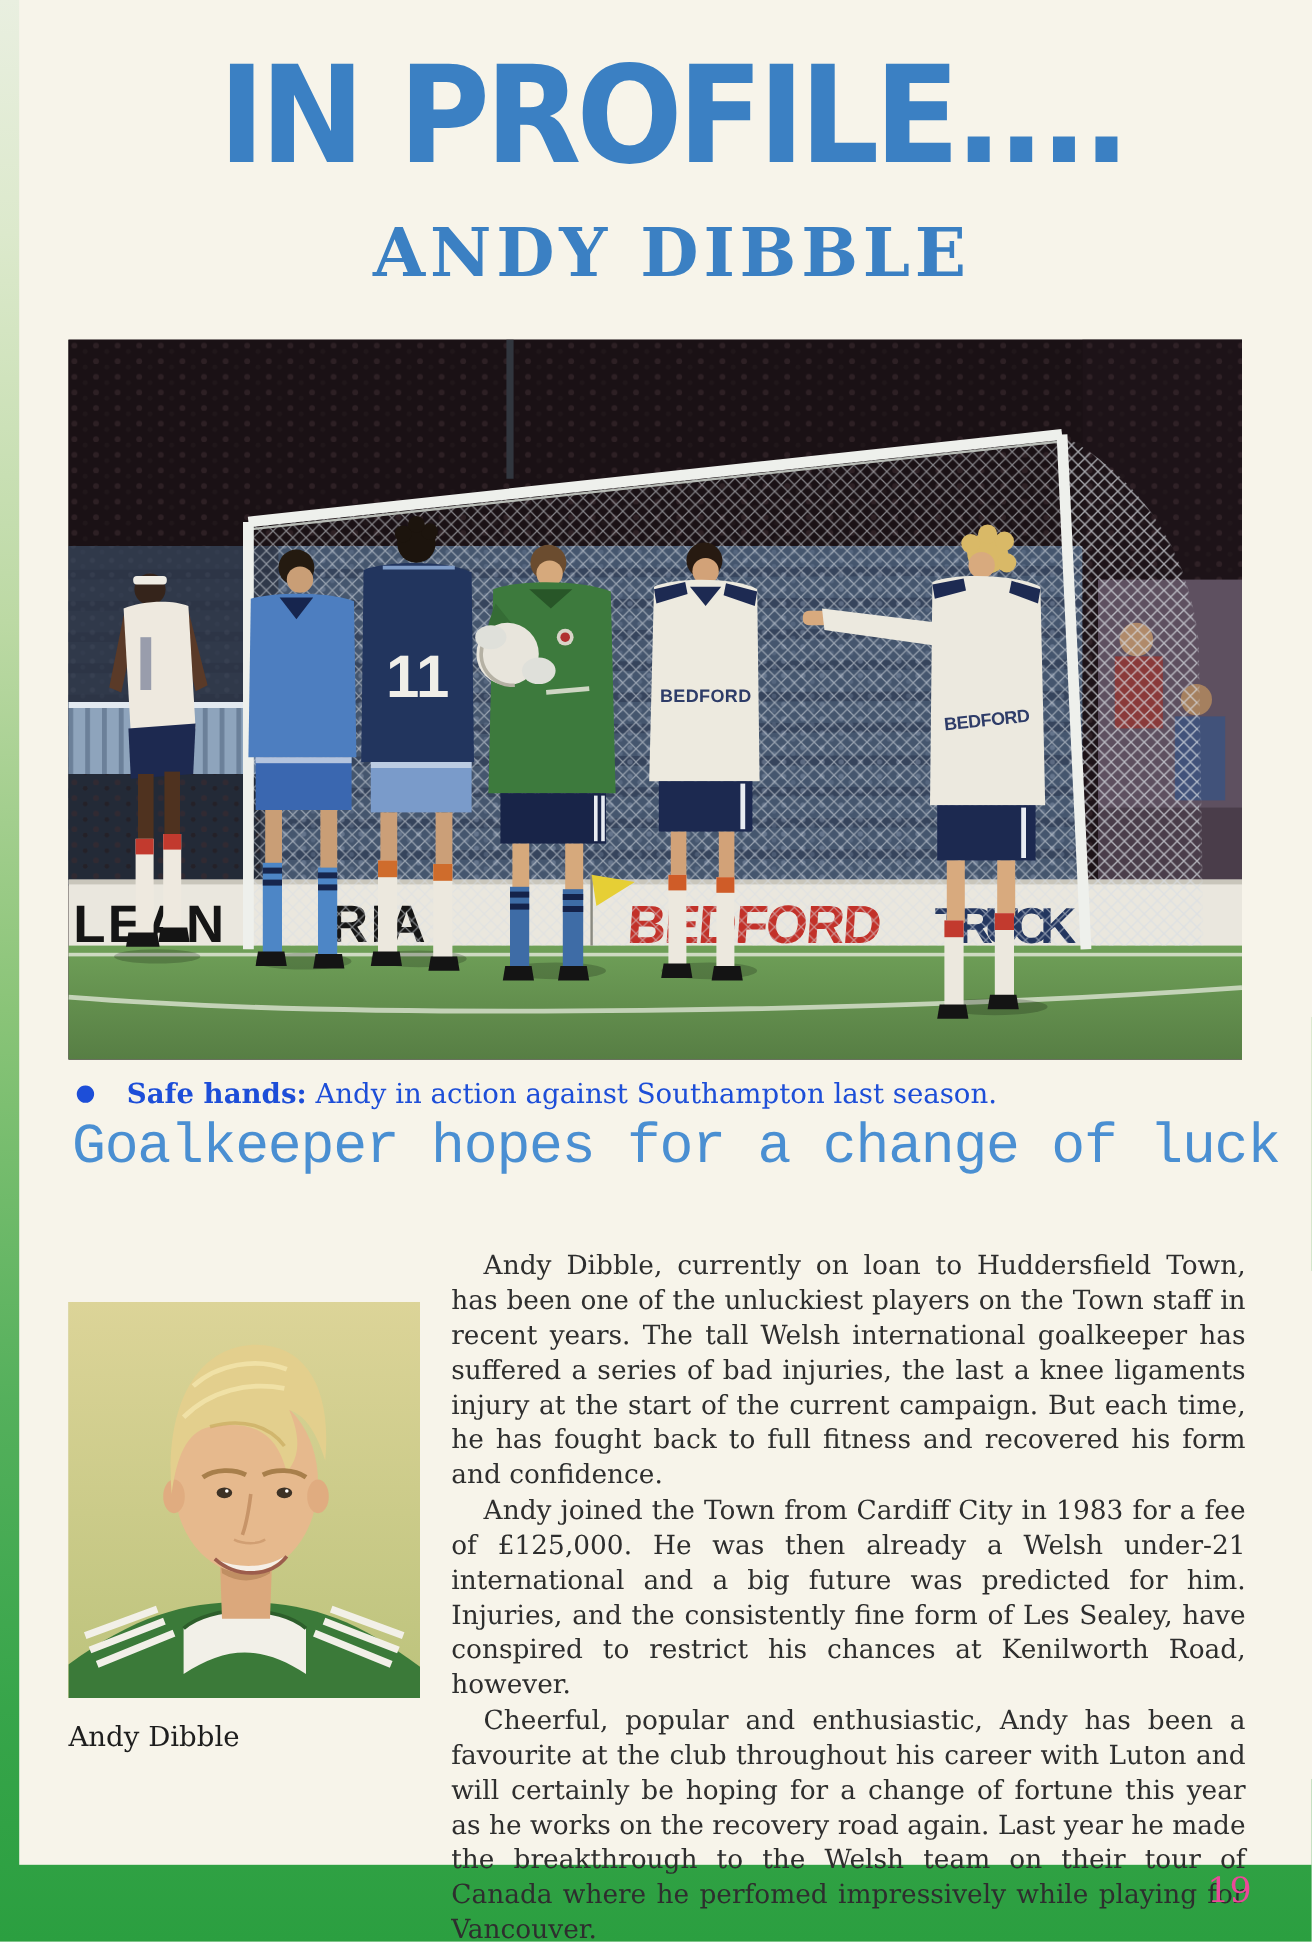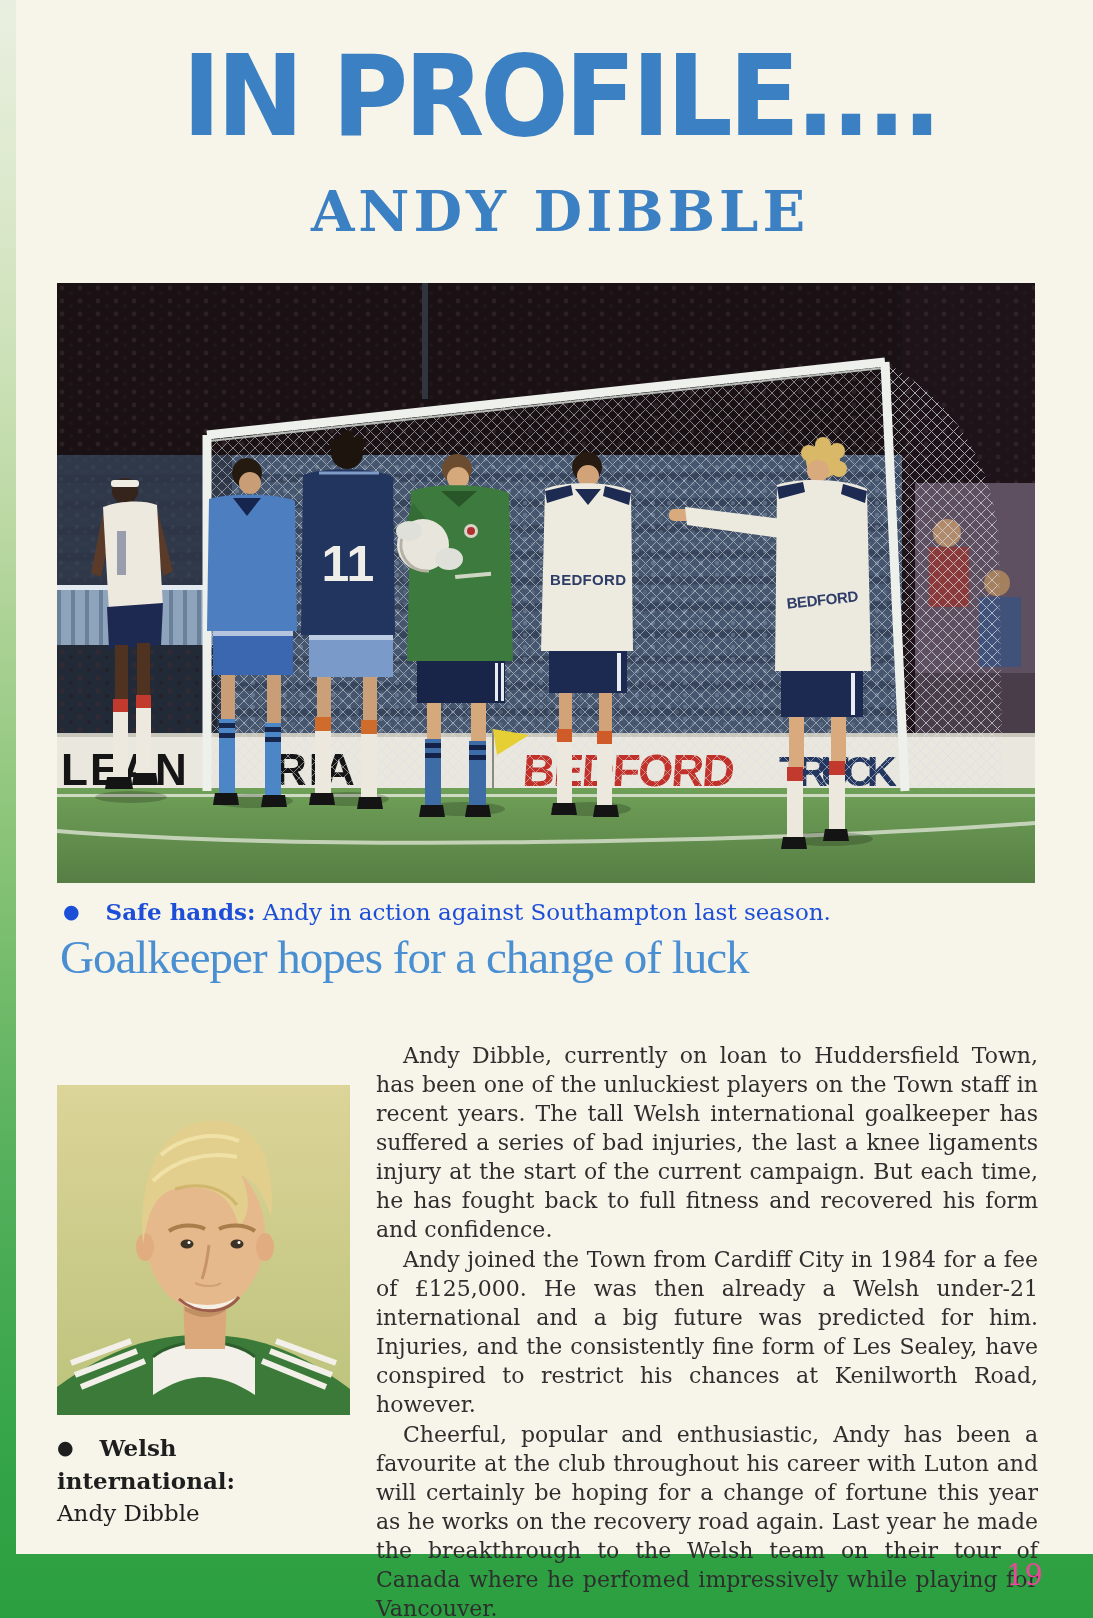--- a/index.html
+++ b/index.html
@@ -29,21 +29,21 @@
   }
   .match-photo svg{display:block;width:100%;height:100%;}
   .caption1{
     position:absolute;left:41px;top:892px;width:950px;margin:6px;
     font-size:23px;color:#1d4ed8;
   }
   .caption1 .bullet,.caption2 .bullet{font-family:"DejaVu Sans",sans-serif;font-size:19px;margin-right:26px;position:relative;top:-2px;}
   .caption1 b,.caption2 b{font-weight:bold;}
   .heading{
     position:absolute;left:44px;top:930px;margin:0;width:980px;
-    font-family:Liberation Serif, serif;font-weight:normal;font-size:47px;
+    font-family:Liberation Mono, monospace;font-weight:normal;font-size:47px;
     color:#4a8fd2;white-space:nowrap;letter-spacing:-1px;
   }
   .portrait{
     position:absolute;left:41px;top:1085px;width:293px;height:330px;margin:0;
     background:#cdc98c;
   }
   .portrait svg{display:block;width:100%;height:100%;}
   .caption2{
     position:absolute;left:41px;top:1432px;margin:0;width:300px;
     font-size:23px;color:#1e1e1e;line-height:32px;
@@ -335,25 +335,24 @@
           <circle cx="182" cy="157.5" r="1.5" fill="#fff"></circle>
         <path d="M152,160 C150,176 148,186 145,194" stroke="#c79468" stroke-width="3" fill="none"></path>
         <path d="M138,198 C146,202 158,202 164,198" stroke="#c79468" stroke-width="2" fill="none" opacity="0.7"></path>
         <path d="M124,215 C140,228 166,228 180,212 C164,222 142,222 124,215 Z" fill="#f5efe6"></path>
         <path d="M122,214 C140,230 168,230 182,212" stroke="#9c5d4c" stroke-width="3" fill="none"></path>
       </g>
     </svg>
   </figure>
 
   <div class="caption2">
-    <span class="line1"><span class="bullet">●</span><b>Welsh international:</b></span>
     <span class="line2">Andy Dibble</span>
   </div>
 
   <div class="article">
     <p>Andy Dibble, currently on loan to Huddersfield Town, has been one of the unluckiest players on the Town staff in recent years. The tall Welsh international goalkeeper has suffered a series of bad injuries, the last a knee ligaments injury at the start of the current campaign. But each time, he has fought back to full fitness and recovered his form and confidence.</p>
-    <p>Andy joined the Town from Cardiff City in 1984 for a fee of £125,000. He was then already a Welsh under-21 international and a big future was predicted for him. Injuries, and the consistently fine form of Les Sealey, have conspired to restrict his chances at Kenilworth Road, however.</p>
+    <p>Andy joined the Town from Cardiff City in 1983 for a fee of £125,000. He was then already a Welsh under-21 international and a big future was predicted for him. Injuries, and the consistently fine form of Les Sealey, have conspired to restrict his chances at Kenilworth Road, however.</p>
     <p>Cheerful, popular and enthusiastic, Andy has been a favourite at the club throughout his career with Luton and will certainly be hoping for a change of fortune this year as he works on the recovery road again. Last year he made the breakthrough to the Welsh team on their tour of Canada where he perfomed impressively while playing for Vancouver.</p>
   </div>
 
 </div>
 
 <div class="page-num">19</div>
 
 </body></html>

